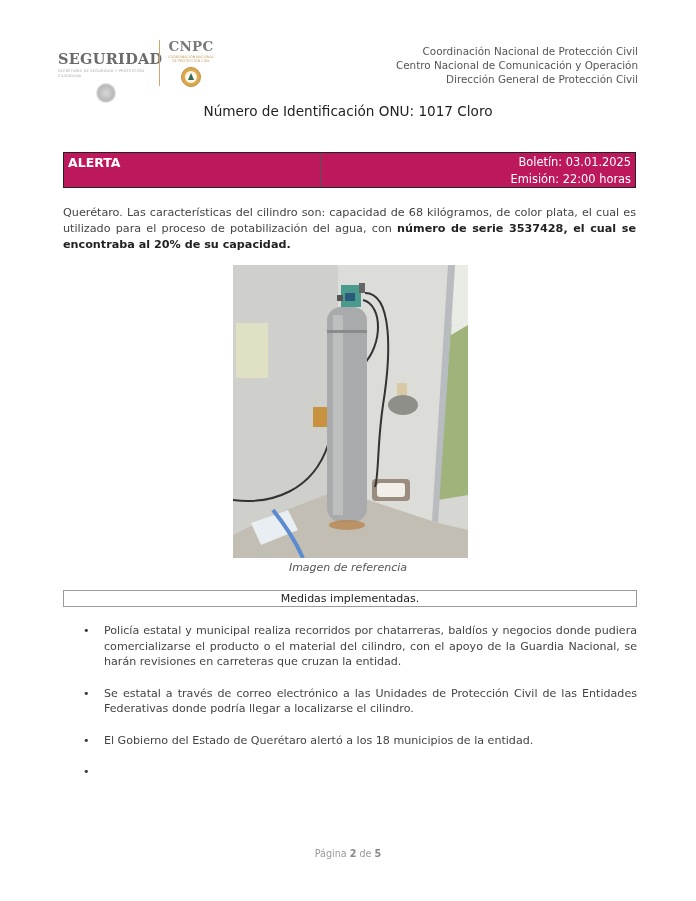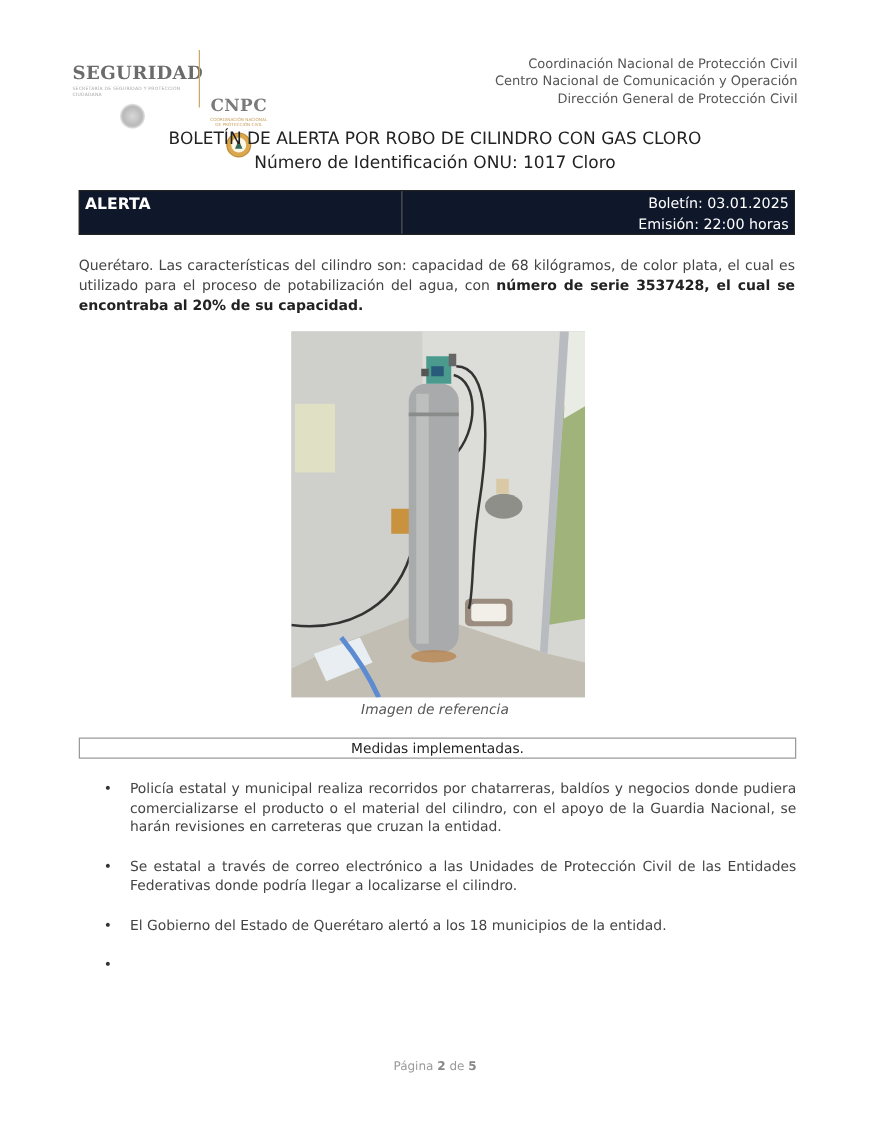--- a/index.html
+++ b/index.html
@@ -8,40 +8,40 @@
   .abs { position:absolute; }
 
   
   .logo-seg { left:58px; top:50px; width:96px; }
   .logo-seg .word { font-family:"DejaVu Serif","Liberation Serif",serif; font-weight:bold;
                     font-size:14.5px; letter-spacing:0.3px; color:#6b6b6b; }
   .logo-seg .sub { font-size:3.6px; color:#a9a9a9; line-height:4.5px; margin-top:2px; letter-spacing:0.2px; }
   .seal { width:20px; height:20px; border-radius:50%; margin:5px auto 0;
           background:radial-gradient(circle,#d8d8d8 0,#b9b9b9 55%,#e4e4e4 70%,#cfcfcf 100%); }
   .logo-div { left:159px; top:40px; width:1px; height:46px; background:#c9a86a; }
-  .logo-cnpc { left:166px; top:38px; width:50px; text-align:center;margin-top:39px; }
+  .logo-cnpc { left:166px; top:38px; width:50px; text-align:center; }
   .logo-cnpc .word { font-family:"DejaVu Serif","Liberation Serif",serif; font-weight:bold;
                      font-size:13.5px; color:#7a7a7a; letter-spacing:0.3px; }
   .logo-cnpc .sub { font-size:3.4px; color:#c99f5e; line-height:4.2px; margin-top:1px; }
   .cnpc-badge { width:20px; height:20px; border-radius:50%; margin:4px auto 0; position:relative;
                 background:#d9a84f; border:1px solid #c28f3a; box-sizing:border-box; }
   .cnpc-badge::before { content:""; position:absolute; left:3px; top:3px; width:12px; height:12px;
                         border-radius:50%; background:#fff7e6; }
   .cnpc-badge::after { content:""; position:absolute; left:6px; top:5px; width:0; height:0;
                        border-left:3.5px solid transparent; border-right:3.5px solid transparent;
                        border-bottom:7px solid #2f6a5a; }
 
   
   .org { right:58px; top:44px; text-align:right; font-size:10.4px; line-height:14px; color:#555; }
 
   
   .title { left:0; width:696px; top:102px; text-align:center; font-size:13.6px; line-height:19px; color:#222; }
 
   
-  .alertbar { left:63px; top:152px; width:573px; height:36px; background:#0f172a;
+  .alertbar { left:63px; top:152px; width:573px; height:36px; background:#be185d;
               border:1px solid #222; box-sizing:border-box; }
   .alertbar .label { position:absolute; left:4px; top:2px; color:#fff; font-size:12.5px; font-weight:bold; }
   .alertbar .vdiv { position:absolute; left:257px; top:0; width:1px; height:34px; background:#555; }
   .alertbar .meta { position:absolute; right:4px; top:1px; text-align:right; color:#fff; font-size:11.4px; line-height:17px; }
 
   
   .para { left:63px; top:205px; width:573px; font-size:11.2px; line-height:16px; color:#444; text-align:justify; }
   .para b { color:#222; font-weight:bold; }
 
   
@@ -77,21 +77,20 @@
   <div class="cnpc-badge"></div>
 </div>
 
 <div class="abs org">
   <div>Coordinación Nacional de Protección Civil</div>
   <div>Centro Nacional de Comunicación y Operación</div>
   <div>Dirección General de Protección Civil</div>
 </div>
 
 <div class="abs title">
-  <div>BOLETÍN DE ALERTA POR ROBO DE CILINDRO CON GAS CLORO</div>
   <div>Número de Identificación ONU: 1017 Cloro</div>
 </div>
 
 <div class="abs alertbar">
   <span class="label">ALERTA</span>
   <span class="vdiv"></span>
   <div class="meta">
     <div>Boletín: 03.01.2025</div>
     <div>Emisión: 22:00 horas</div>
   </div>

